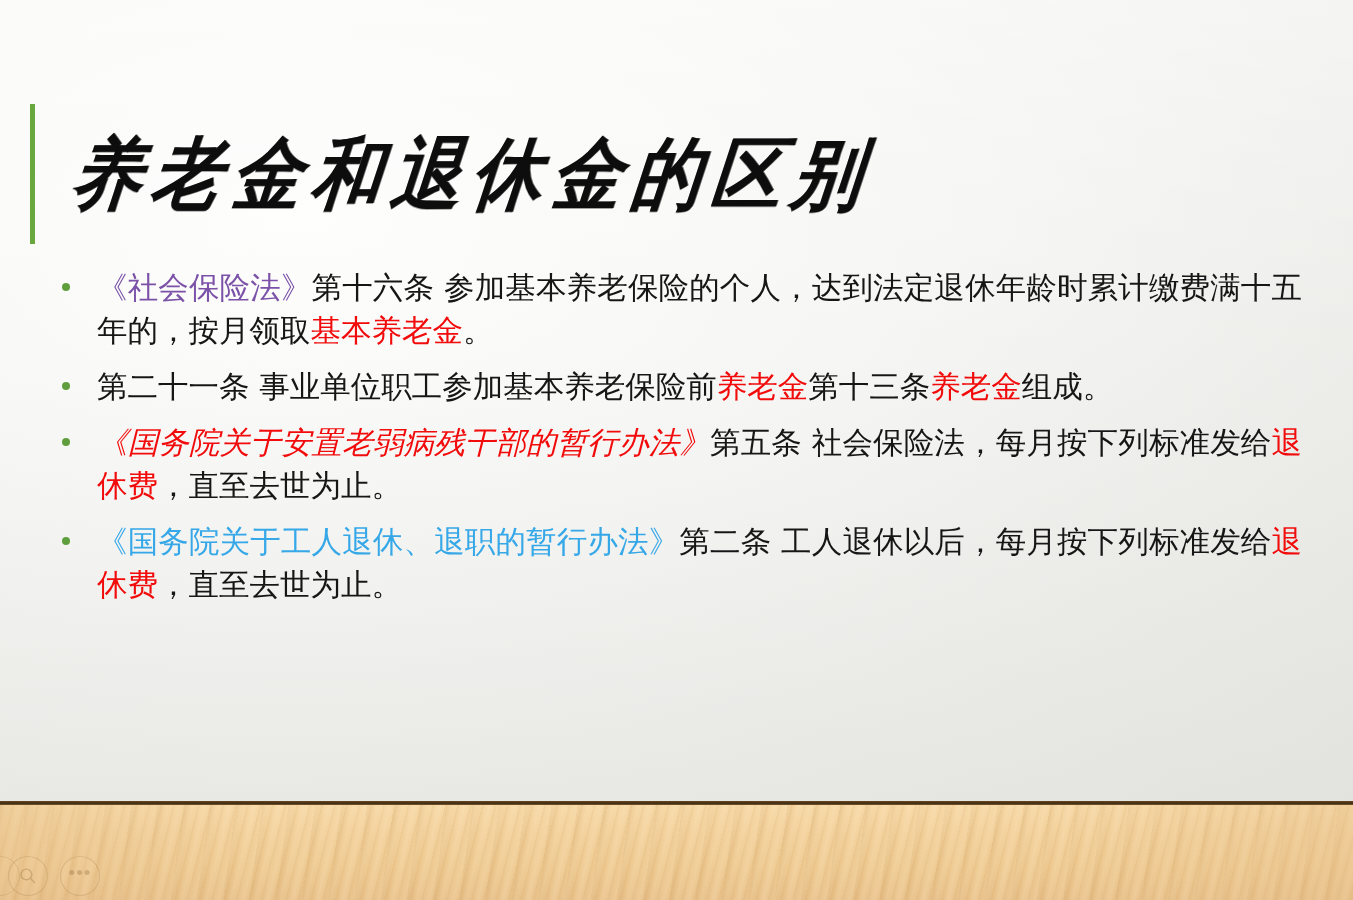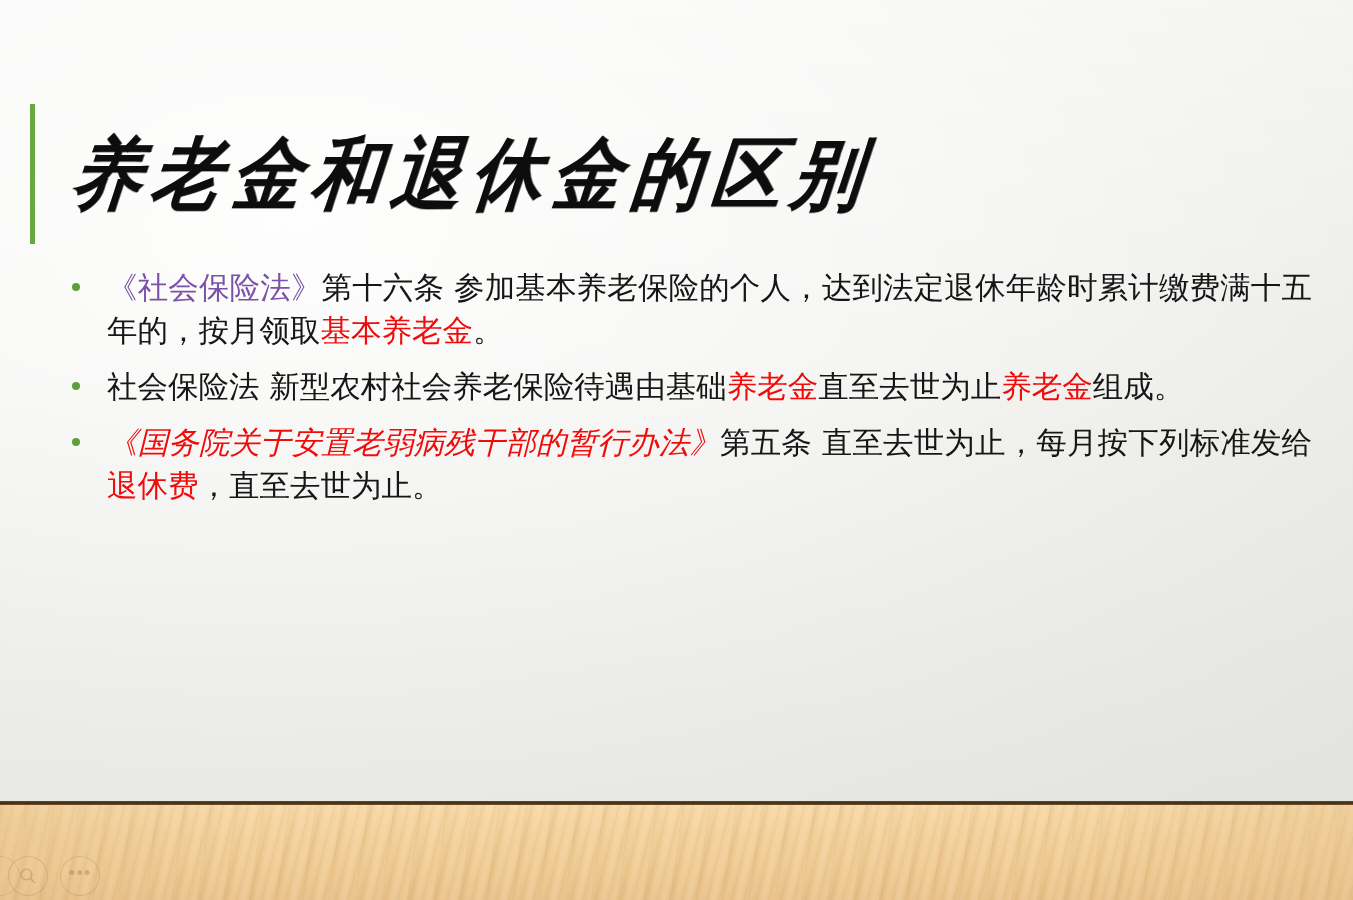--- a/index.html
+++ b/index.html
@@ -152,21 +152,21 @@
     letter-spacing: 10px;
     white-space: nowrap;
     transform: skewX(-6deg) scaleY(1.12);
     transform-origin: left center;
     text-shadow: 1px 0 0 rgba(0,0,0,0.55), 0 1px 0 rgba(0,0,0,0.35);
   }
 
   
   #bullets {
     position: absolute;
-    left: 72px;
+    left: 62px;
     top: 266px;
     width: 1240px;
   }
   .bullet-row {
     display: flex;
     align-items: flex-start;
     margin-bottom: 13px;
   }
   .bullet-dot {
     flex: 0 0 auto;
@@ -205,25 +205,29 @@
         <div id="title-text">养老金和退休金的区别</div>
       </div>
 
       <div id="bullets">
           <div class="bullet-row">
             <div class="bullet-dot" style="background: rgb(95, 158, 60);"></div>
             <div class="bullet-text"><span class="c-purple" style="color: rgb(123, 82, 168);">《社会保险法》</span><span class="c-black" style="color: rgb(22, 22, 22);">第十六条 参加基本养老保险的个人，达到法定退休年龄时累计缴费满十五年的，按月领取</span><span class="c-red" style="color: rgb(241, 11, 11);">基本养老金</span><span class="c-black" style="color: rgb(22, 22, 22);">。</span></div>
           </div>
           <div class="bullet-row">
             <div class="bullet-dot" style="background: rgb(95, 158, 60);"></div>
-            <div class="bullet-text"><span class="c-black" style="color: rgb(22, 22, 22);">社会保险法 新型农村社会养老保险待遇由基础</span><span class="c-red" style="color: rgb(241, 11, 11);">养老金</span><span class="c-black" style="color: rgb(22, 22, 22);">直至去世为止</span><span class="c-red" style="color: rgb(241, 11, 11);">养老金</span><span class="c-black" style="color: rgb(22, 22, 22); margin-top: 12px;">组成。</span></div>
-          </div>
-          <div class="bullet-row">
-            <div class="bullet-dot" style="background: rgb(95, 158, 60);"></div>
-            <div class="bullet-text"><span class="c-red" style="color: rgb(241, 11, 11); font-style: italic;">《国务院关于安置老弱病残干部的暂行办法》</span><span class="c-black" style="color: rgb(22, 22, 22);">第五条  直至去世为止，每月按下列标准发给</span><span class="c-red" style="color: rgb(241, 11, 11);">退休费</span><span class="c-black" style="color: rgb(22, 22, 22);">，直至去世为止。</span></div>
+            <div class="bullet-text"><span class="c-black" style="color: rgb(22, 22, 22);">第二十一条 事业单位职工参加基本养老保险前</span><span class="c-red" style="color: rgb(241, 11, 11);">养老金</span><span class="c-black" style="color: rgb(22, 22, 22);">第十三条</span><span class="c-red" style="color: rgb(241, 11, 11);">养老金</span><span class="c-black" style="color: rgb(22, 22, 22); margin-top: 12px;">组成。</span></div>
+          </div>
+          <div class="bullet-row">
+            <div class="bullet-dot" style="background: rgb(95, 158, 60);"></div>
+            <div class="bullet-text"><span class="c-red" style="color: rgb(241, 11, 11); font-style: italic;">《国务院关于安置老弱病残干部的暂行办法》</span><span class="c-black" style="color: rgb(22, 22, 22);">第五条  社会保险法，每月按下列标准发给</span><span class="c-red" style="color: rgb(241, 11, 11);">退休费</span><span class="c-black" style="color: rgb(22, 22, 22);">，直至去世为止。</span></div>
+          </div>
+          <div class="bullet-row">
+            <div class="bullet-dot" style="background: rgb(95, 158, 60);"></div>
+            <div class="bullet-text"><span class="c-blue" style="color: rgb(54, 168, 232);">《国务院关于工人退休、退职的暂行办法》</span><span class="c-black" style="color: rgb(22, 22, 22);">第二条  工人退休以后，每月按下列标准发给</span><span class="c-red" style="color: rgb(241, 11, 11);">退休费</span><span class="c-black" style="color: rgb(22, 22, 22);">，直至去世为止。</span></div>
           </div>
         </div>
 
     </div>
   </div>
 
   <div id="slide-edge"></div>
 
   <div id="floor">
 

